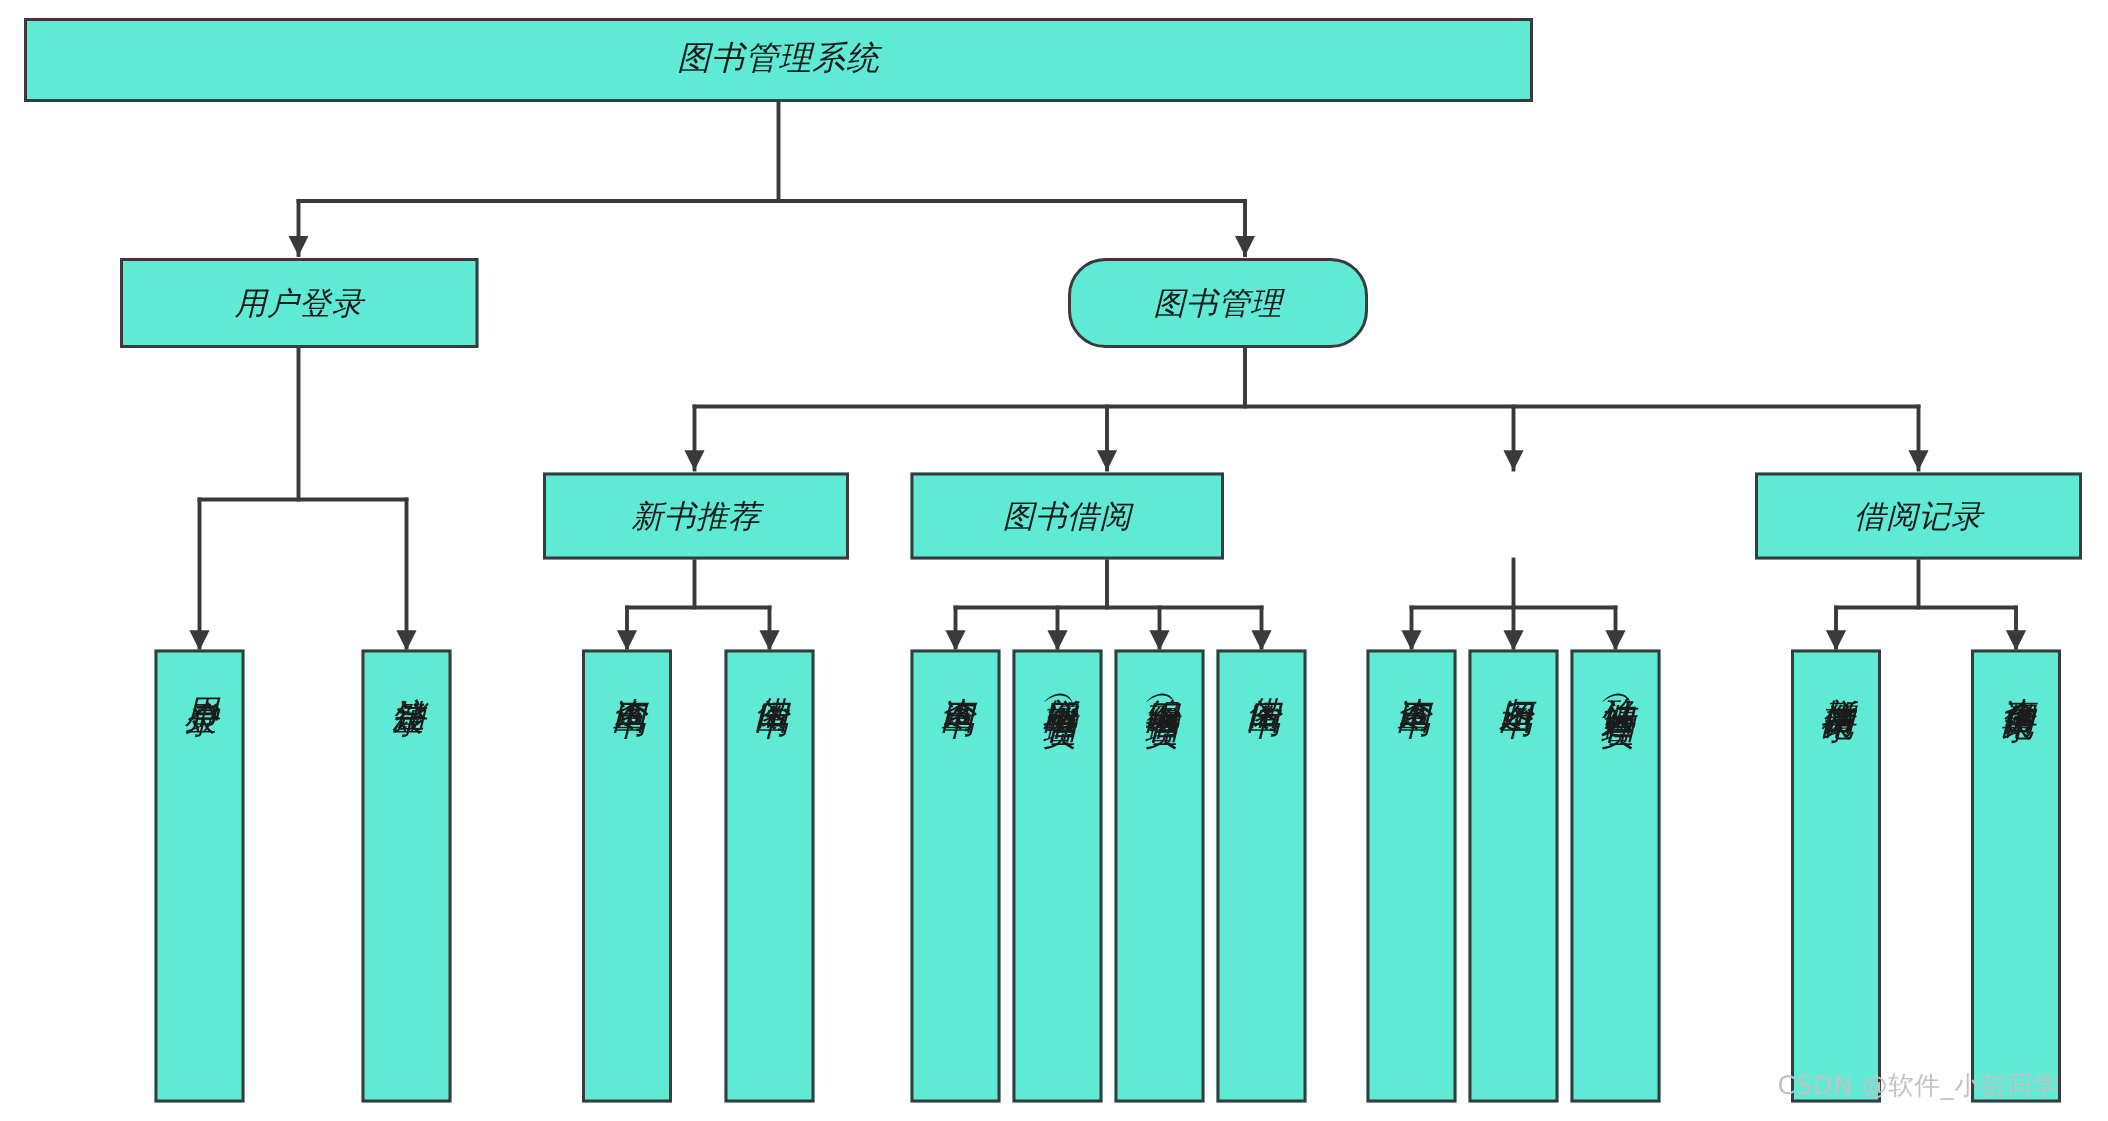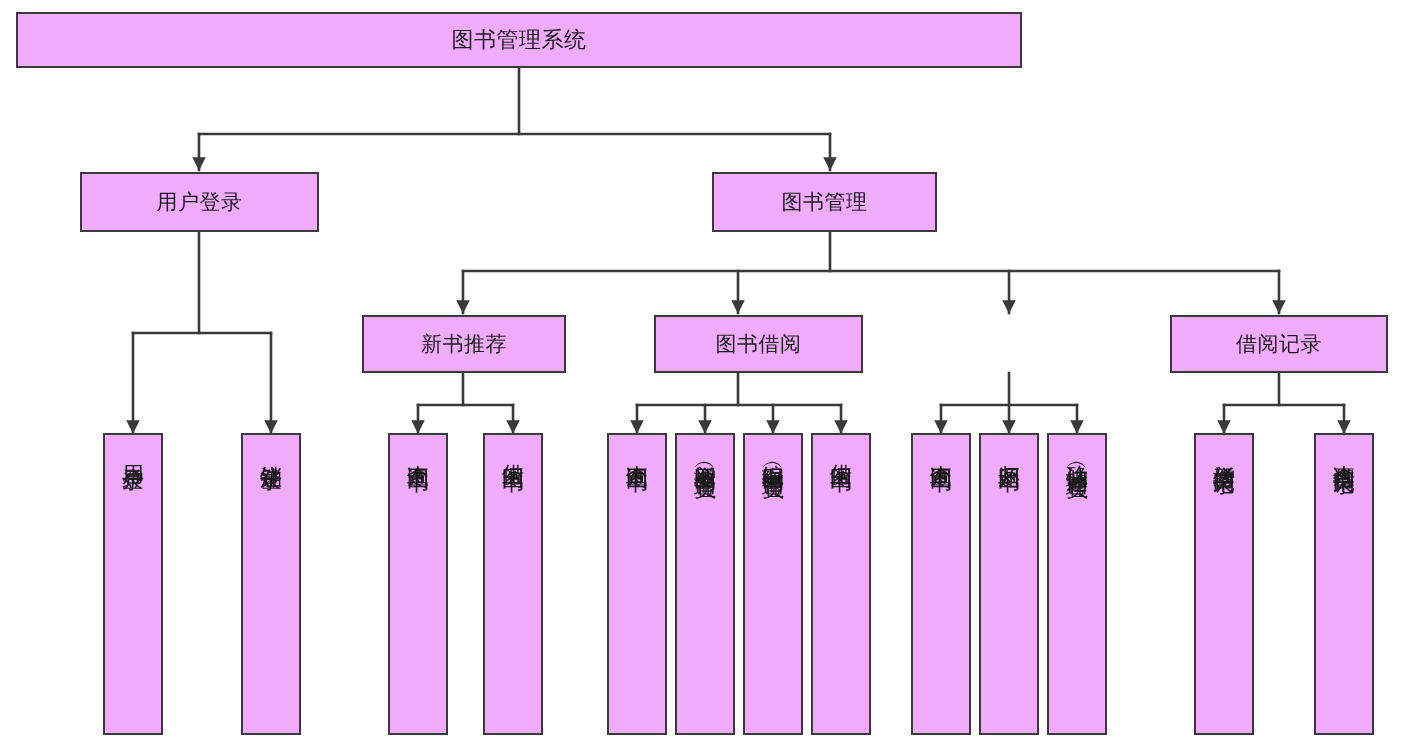--- a/index.html
+++ b/index.html
@@ -21,27 +21,28 @@
   #edge-layer {
     position: absolute;
     left: 0;
     top: 0;
     width: 1405px;
     height: 747px;
   }
   .node {
     position: absolute;
     box-sizing: border-box;
-    background: #f0abfc;
+    background: #5eead4;
     border: 2px solid #3a3a3a;
     display: flex;
     align-items: center;
     justify-content: center;
     color: #1b1b1b;
     z-index: 2;
+    font-style: italic;
   }
   .node-label {
     display: block;
     text-align: center;
     line-height: 1.18;
     white-space: pre;
   }
   
   .node.h .node-label {
     font-size: 21px;
@@ -130,28 +131,28 @@
     </g>
   </svg>
 
   <div class="node h root" style="left:16px; top:12px; width:1006px; height:56px;">
     <span class="node-label">图书管理系统</span>
   </div>
 
   <div class="node h" style="left:80px; top:172px; width:239px; height:60px;">
     <span class="node-label">用户登录</span>
   </div>
-  <div class="node h" style="left:712px; top:172px; width:225px; height:60px;">
+  <div class="node h" style="left:712px; top:172px; width:200px; height:60px;border-radius:25px;">
     <span class="node-label">图书管理</span>
   </div>
 
   <div class="node h" style="left:362px; top:315px; width:204px; height:58px;">
     <span class="node-label">新书推荐</span>
   </div>
-  <div class="node h" style="left:654px; top:315px; width:209px; height:58px;">
+  <div class="node h" style="left:607px; top:315px; width:209px; height:58px;">
     <span class="node-label">图书借阅</span>
   </div>
   <div class="node h" style="left:1170px; top:315px; width:218px; height:58px;align-items:center;">
     <span class="node-label">借阅记录</span>
   </div>
 
   <div class="node v" style="left:103px; top:433px; width:60px; height:302px;">
     <span class="node-label">用户登录</span>
   </div>
   <div class="node v" style="left:241px; top:433px; width:60px; height:302px;">
@@ -188,14 +189,15 @@
     <span class="node-label">确认归还（管理员）</span>
   </div>
 
   <div class="node v" style="left:1194px; top:433px; width:60px; height:302px;">
     <span class="node-label">新增借阅记录</span>
   </div>
   <div class="node v" style="left:1314px; top:433px; width:60px; height:302px;">
     <span class="node-label">查询借阅记录</span>
   </div>
 
+  <div class="watermark">CSDN @软件_小贺同学</div>
 
 </div>
 
 </body></html>

